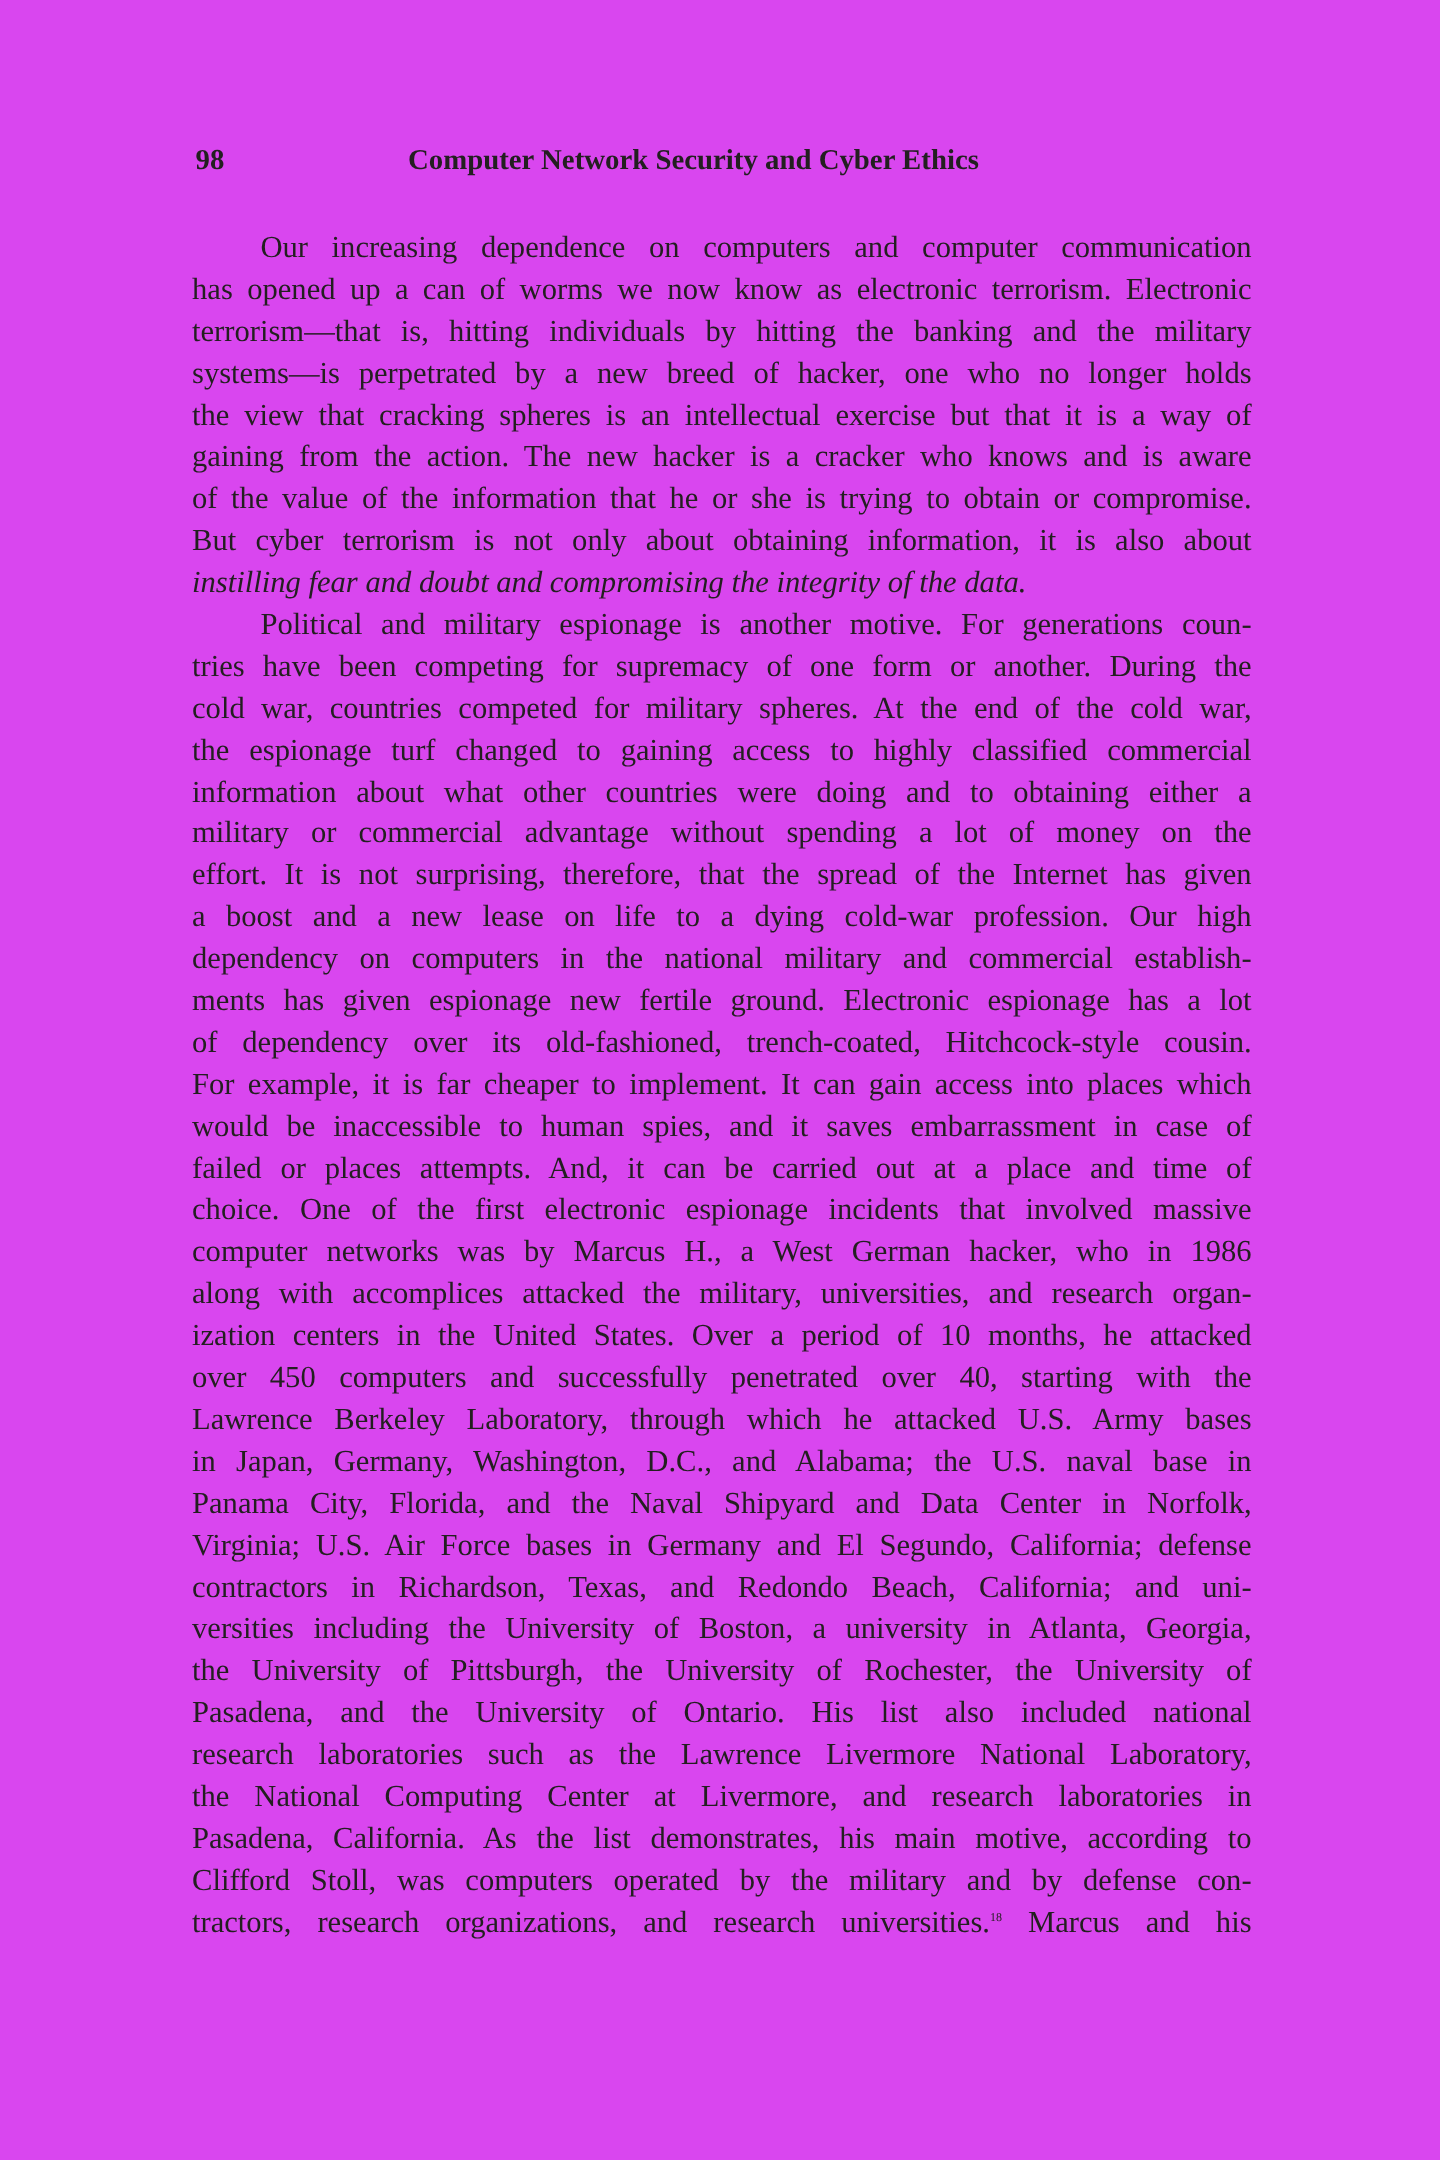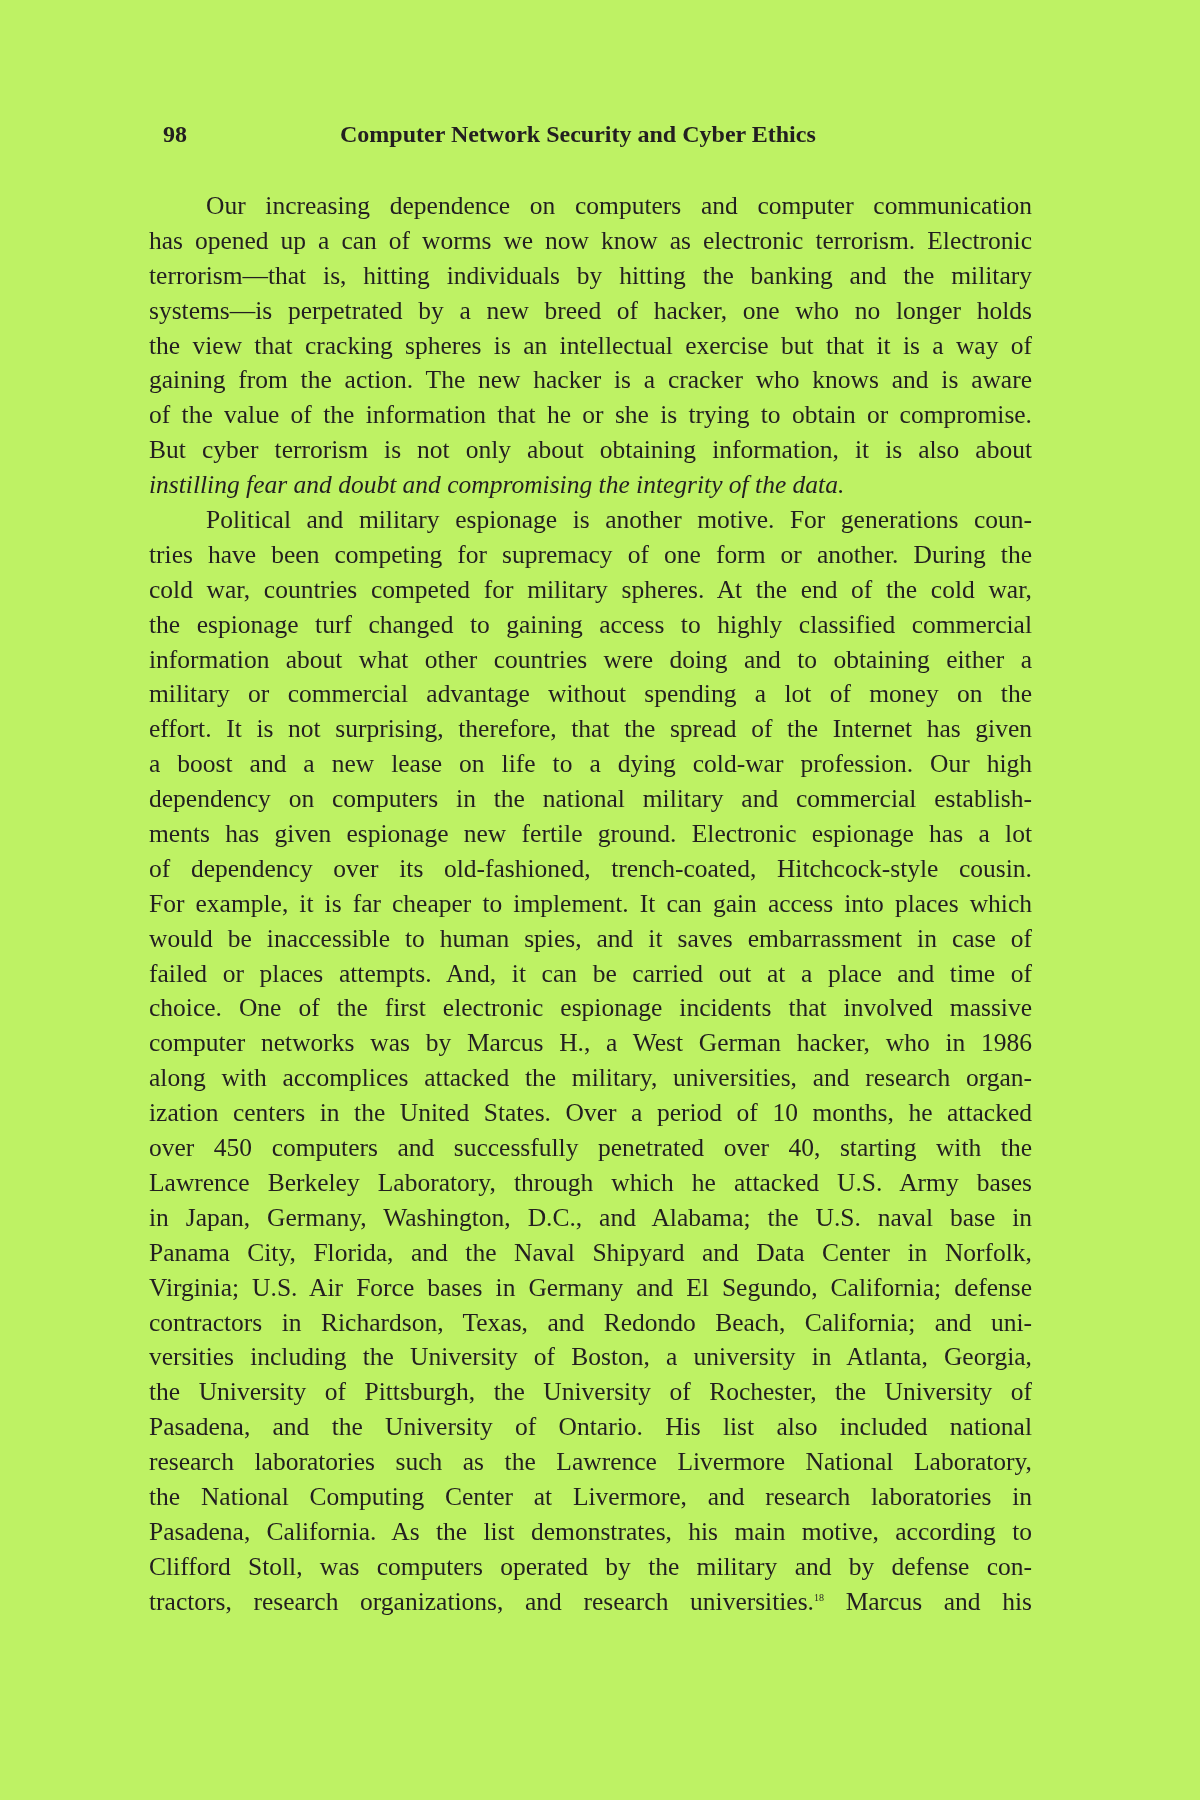--- a/index.html
+++ b/index.html
@@ -13,21 +13,21 @@
     position: relative;
     overflow: hidden;
     font-family: "Liberation Serif", "DejaVu Serif", serif;
     color: #231f20;
   }
   .page {
     position: absolute;
     left: 0; top: 0;
     width: 1200px;
     height: 1800px;
-    background: #bef264;
+    background: #d946ef;
   }
   .running-head {
     position: absolute;
     left: 163px;
     top: 118px;
     width: 883px;
     height: 32px;
     font-weight: bold;
     font-size: 24px;
     line-height: 32px;
@@ -38,21 +38,21 @@
     top: 0;
   }
   .running-title {
     position: absolute;
     left: 177px;
     top: 0;
     text-align: right;
   }
   .body-text {
     position: absolute;
-    left: 149px;
+    left: 160px;
     top: 189px;
     width: 883px;
     font-size: 25.5px;
   }
   .line {
     display: block;
     height: 34.9px;
     line-height: 34.9px;
     white-space: nowrap;
     text-align: justify;

